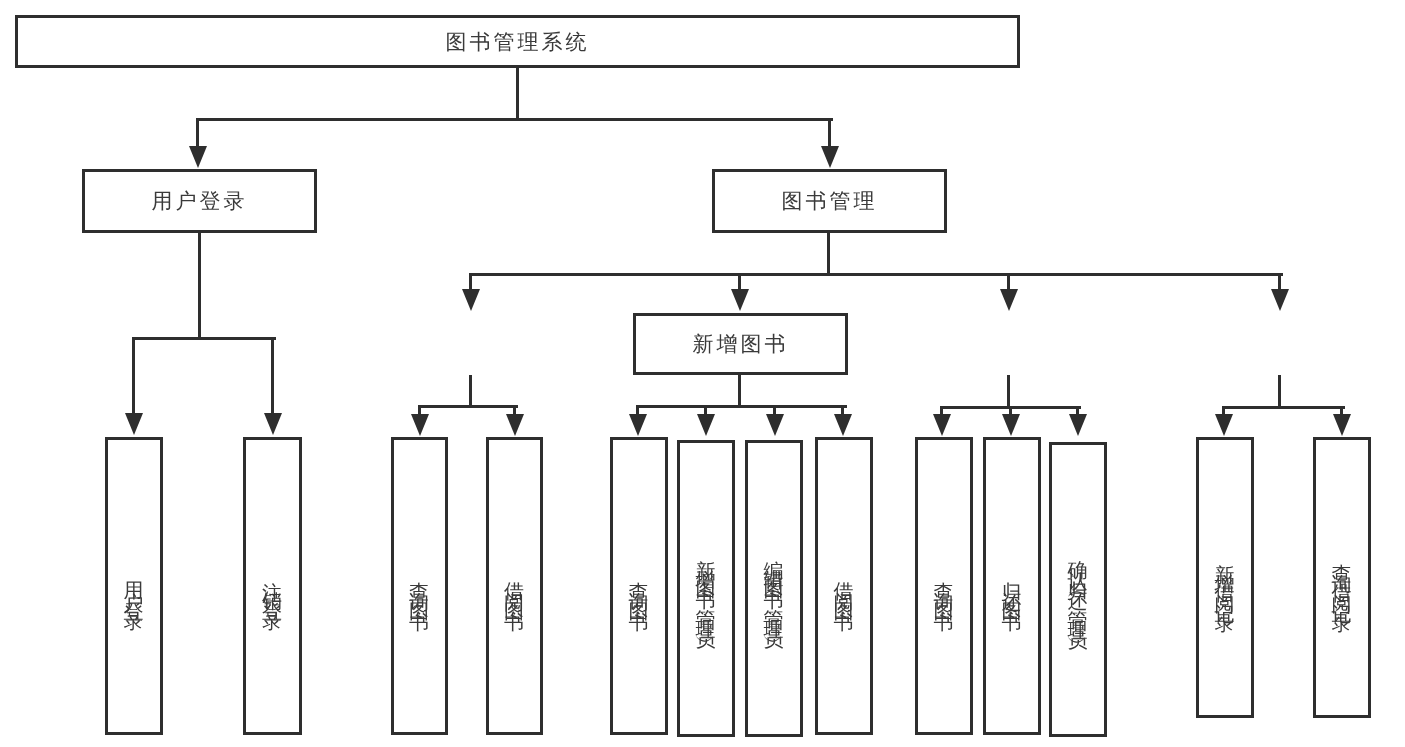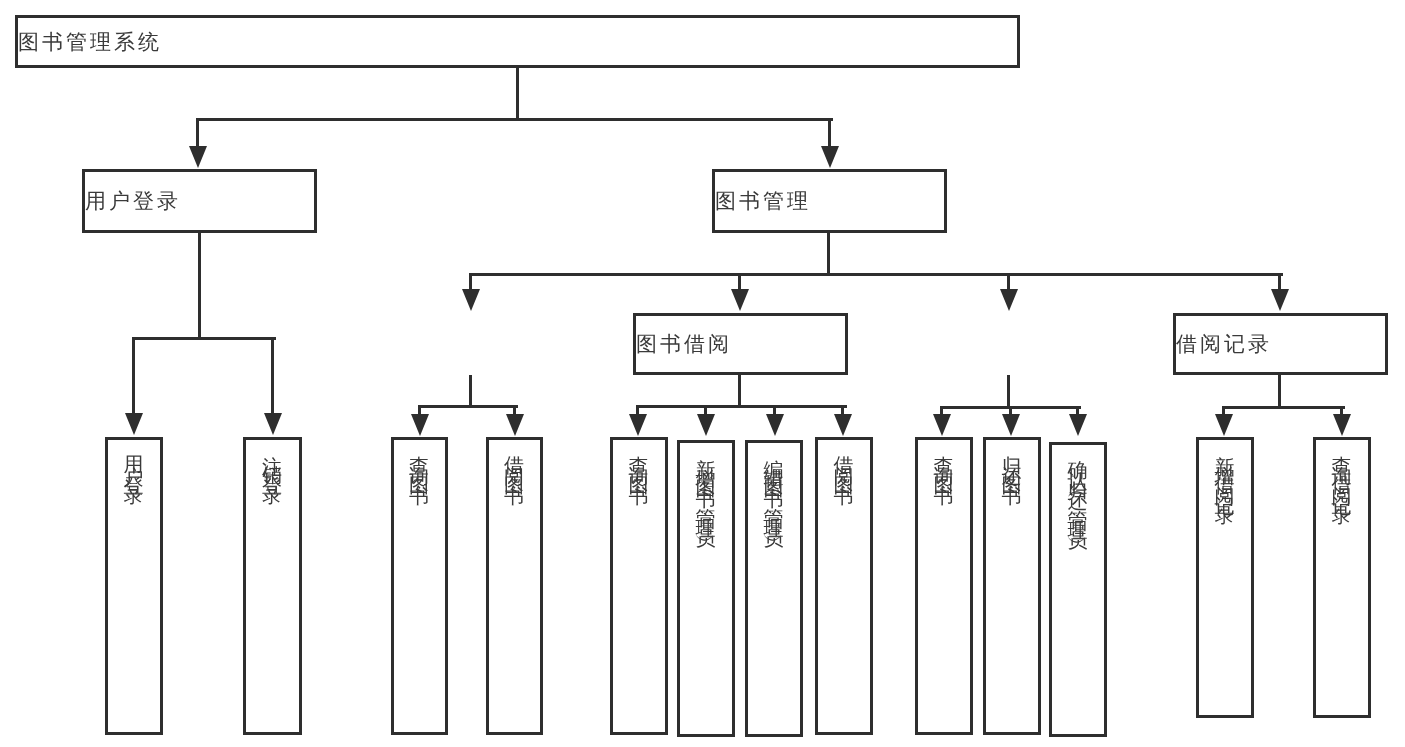--- a/index.html
+++ b/index.html
@@ -3,21 +3,21 @@
 <meta charset="utf-8">
 <style>
   html,body{margin:0;padding:0;background:#fff;}
   .stage{
     position:relative;width:1405px;height:747px;background:#fff;overflow:hidden;
     font-family:"Liberation Sans","DejaVu Sans",sans-serif;color:#333;
   }
   .box{
     position:absolute;box-sizing:border-box;background:#fff;
     border:3px solid #2e2e2e;
-    display:flex;align-items:center;
+    display:flex;align-items:center;justify-content:center;
     font-size:21px;letter-spacing:3px;color:#3a3a3a;
     z-index:2;
   }
   .leaf{
     writing-mode:vertical-rl;text-orientation:mixed;
     font-size:20px;letter-spacing:10px;line-height:1.1;
   }
   .v{position:absolute;width:3px;background:#2e2e2e;z-index:1;}
   .h{position:absolute;height:3px;background:#2e2e2e;z-index:1;}
   .ah{
@@ -101,24 +101,21 @@
   </div>
 
   <div class="box" style="left:82px;top:169px;width:235px;height:64px">
     <span>用户登录</span>
   </div>
   <div class="box" style="left:712px;top:169px;width:235px;height:64px">
     <span>图书管理</span>
   </div>
 
   <div class="box" style="left:633px;top:313px;width:215px;height:62px">
-    <span>图书借阅</span>
-  </div>
-  <div class="box" style="left:1173px;top:313px;width:215px;height:62px">
-    <span>借阅记录</span>
+    <span>新增图书</span>
   </div>
 
   <div class="box leaf" style="left:105px;top:437px;width:58px;height:298px">
     <span>用户登录</span>
   </div>
   <div class="box leaf" style="left:243px;top:437px;width:59px;height:298px">
     <span>注销登录</span>
   </div>
 
   <div class="box leaf" style="left:391px;top:437px;width:57px;height:298px">

